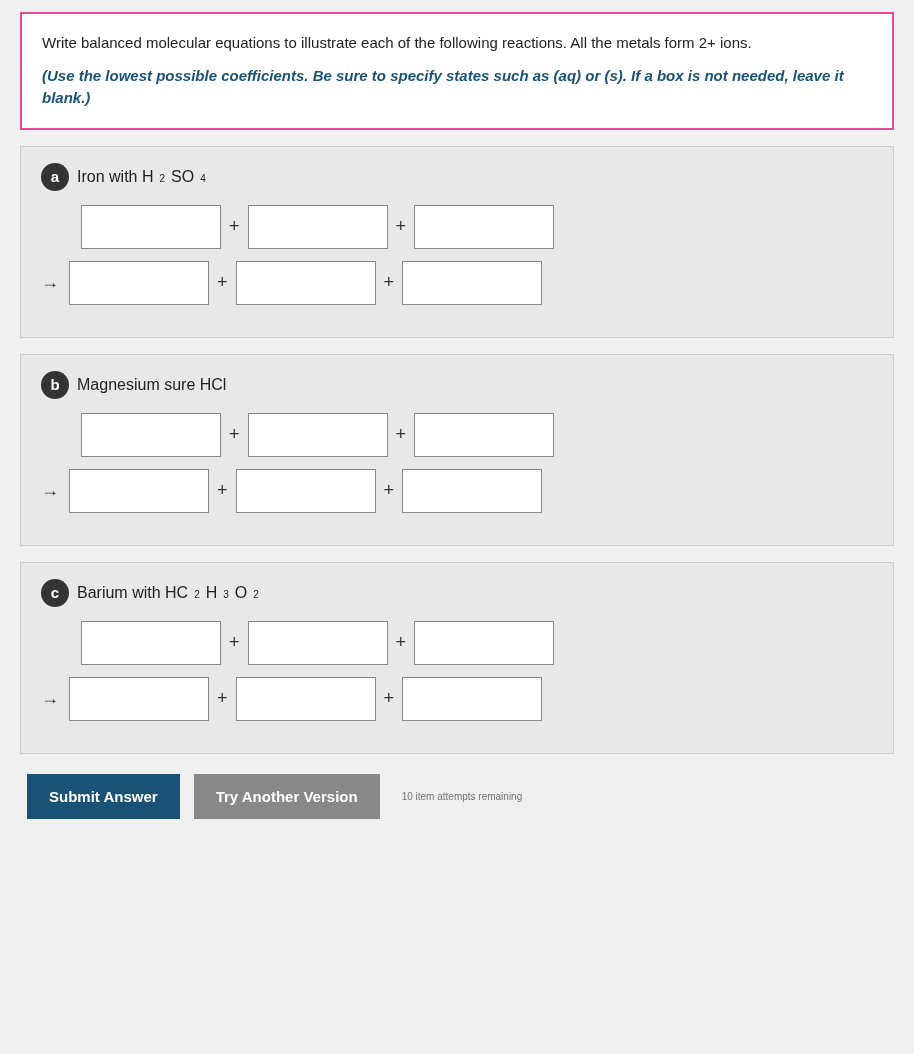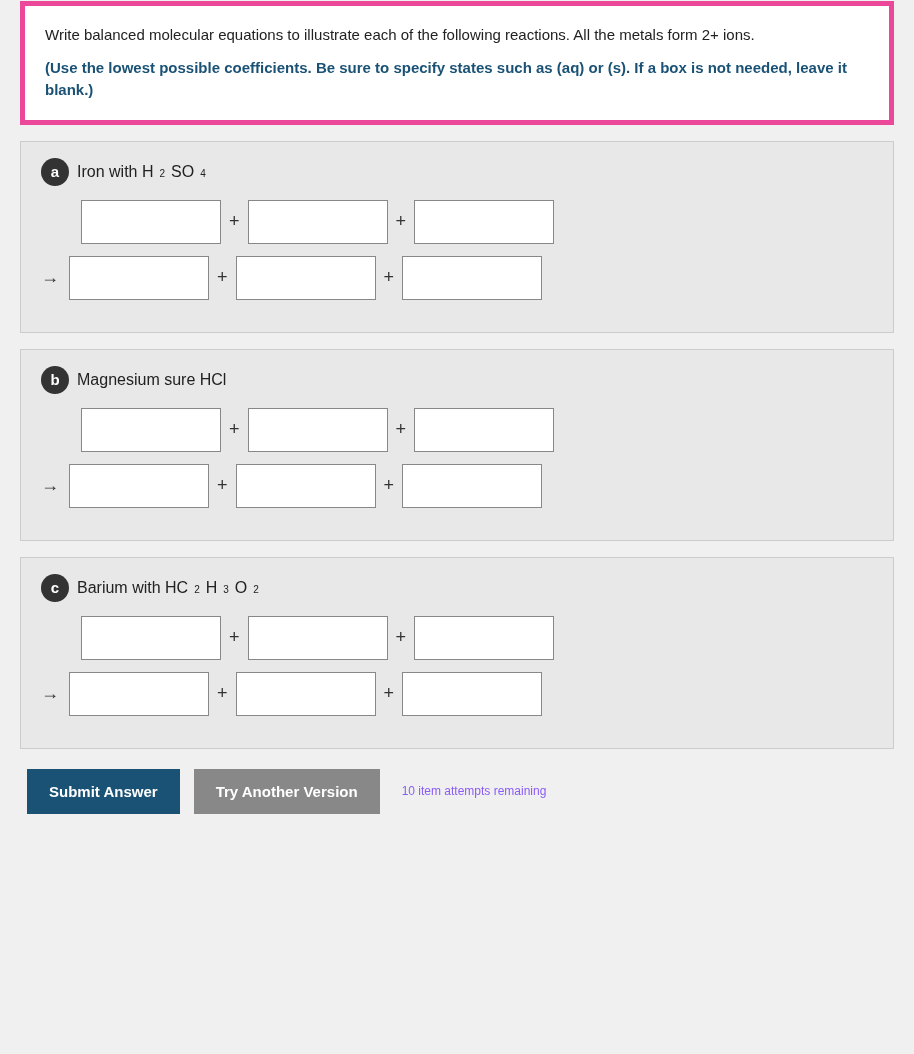--- a/index.html
+++ b/index.html
@@ -11,33 +11,34 @@
       padding: 0;
     }
     .page-container {
       width: 914px;
       min-height: 1054px;
       background: #f0f0f0;
       padding: 0 0 20px 0;
     }
     .instruction-box {
       background: #ffffff;
-      border: 5px solid #ec4899;
+      border: 2px solid #ec4899;
       padding: 18px 16px 18px 20px;
-      margin: 1px 20px 16px 20px;
+      margin: 12px 20px 16px 20px;
     }
     .instruction-text {
       font-size: 15px;
       color: #222;
       line-height: 1.5;
       margin-bottom: 10px;
     }
     .instruction-italic {
       font-size: 15px;
       color: #1a5276;
+      font-style: italic;
       font-weight: bold;
       line-height: 1.5;
     }
     .part-section {
       background: #e8e8e8;
       border: 1px solid #cccccc;
       margin: 0 20px 16px 20px;
       padding: 16px 20px 20px 20px;
     }
     .part-header {
@@ -120,22 +121,22 @@
       background: #888;
       color: #fff;
       font-weight: bold;
       font-size: 15px;
       border: none;
       padding: 14px 22px;
       cursor: pointer;
       min-width: 170px;
     }
     .attempts-text {
-      font-size: 12px;
-      color: #8b5cf6;
+      font-size: 10px;
+      color: #737373;
       margin-left: 8px;
     }
     .formula {
       font-size: 16px;
       justify-content: flex-end;
     }
   </style>
 </head>
 <body>
 

